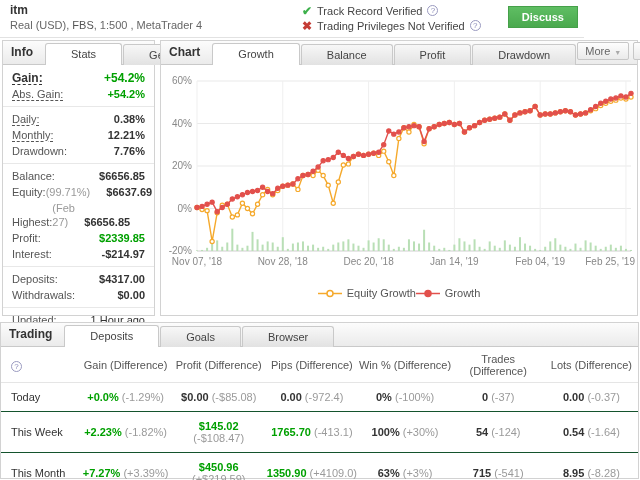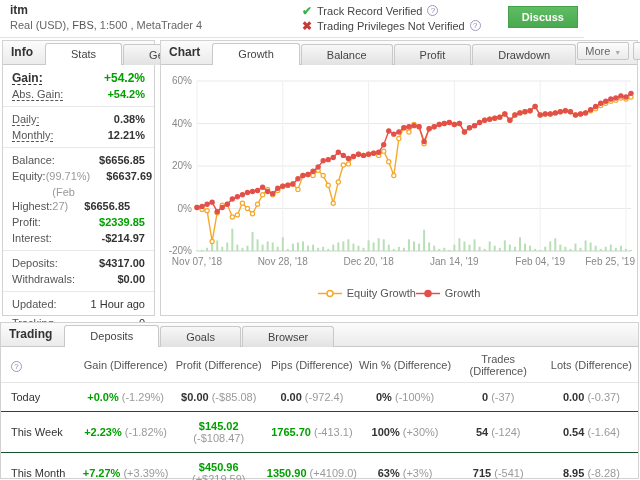--- a/index.html
+++ b/index.html
@@ -107,20 +107,24 @@
       <span class="v pos">+54.2%</span>
     </div>
     <div class="idiv"></div>
     <div class="irow">
       <span class="lab dotted">Daily:</span>
       <span class="v">0.38%</span>
     </div>
     <div class="irow">
       <span class="lab dotted">Monthly:</span>
       <span class="v">12.21%</span>
+    </div>
+    <div class="irow">
+      <span class="lab">Drawdown:</span>
+      <span class="v">7.76%</span>
     </div>
     <div class="idiv"></div>
     <div class="irow">
       <span class="lab">Balance:</span>
       <span class="v">$6656.85</span>
     </div>
     <div class="irow">
       <span class="lab">Equity:</span>
       <span class="v"><span class="pre">(99.71%)</span><span>$6637.69</span></span>
     </div>

